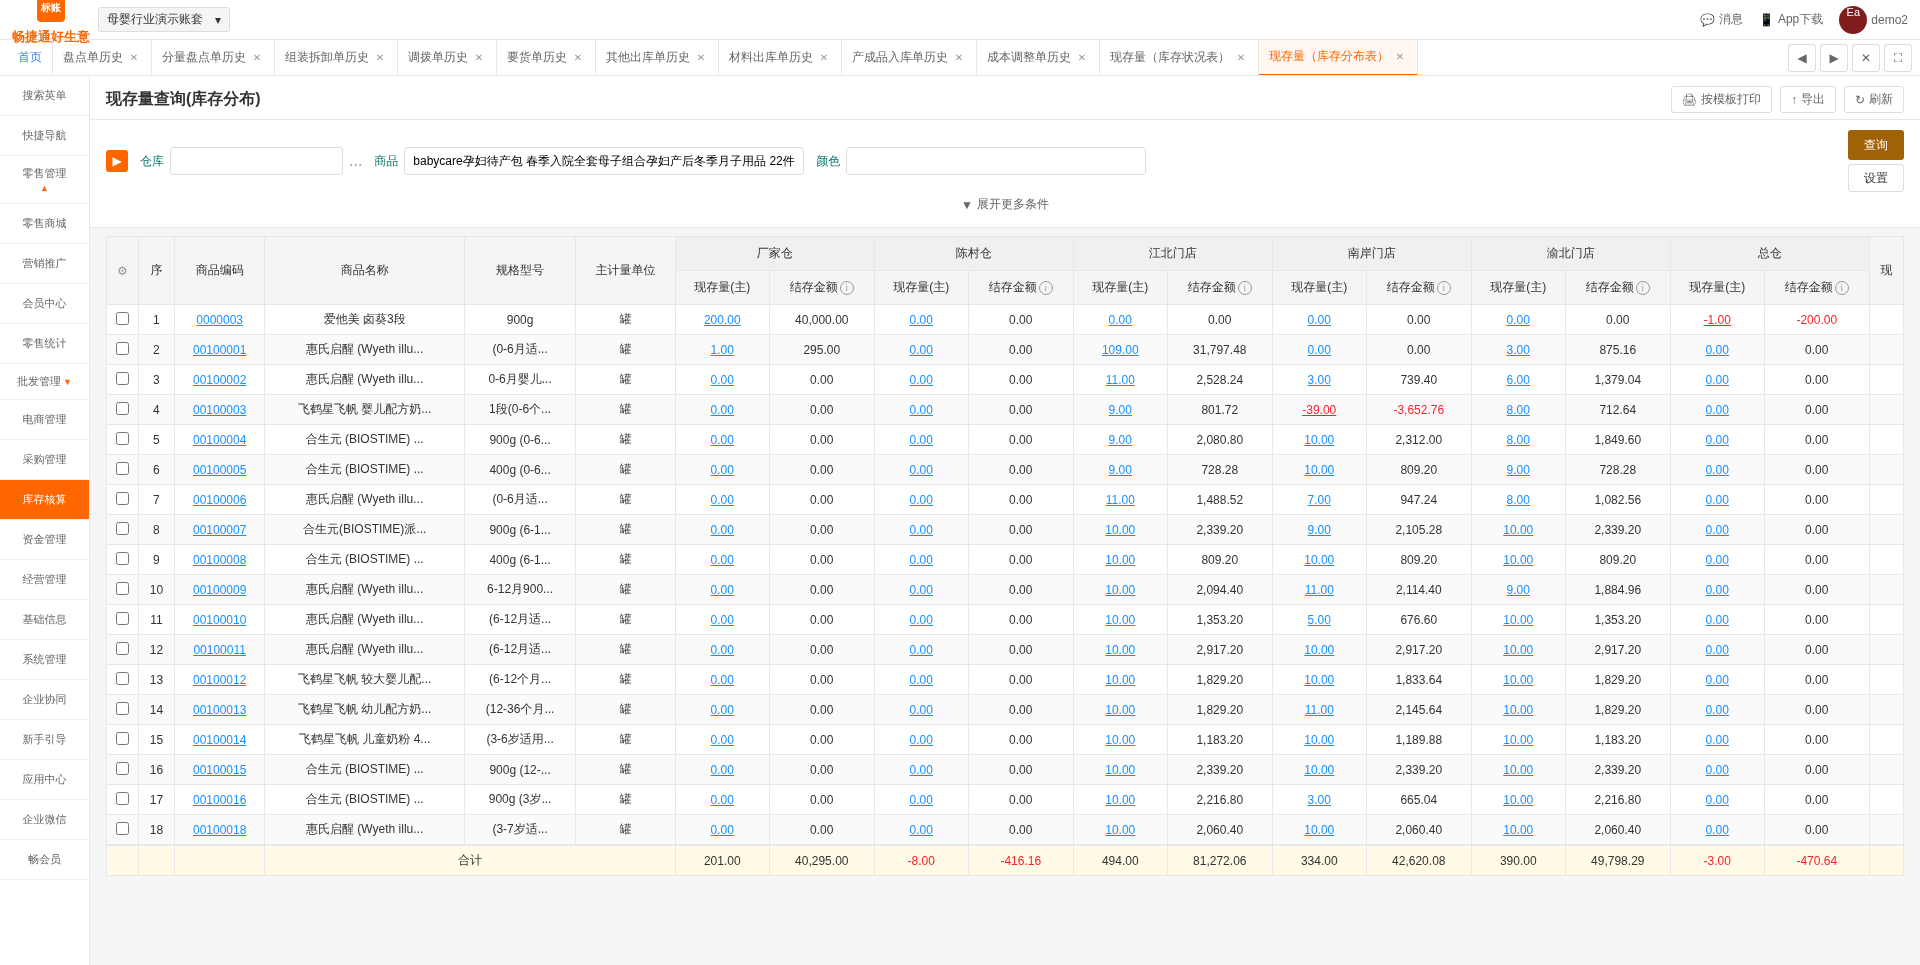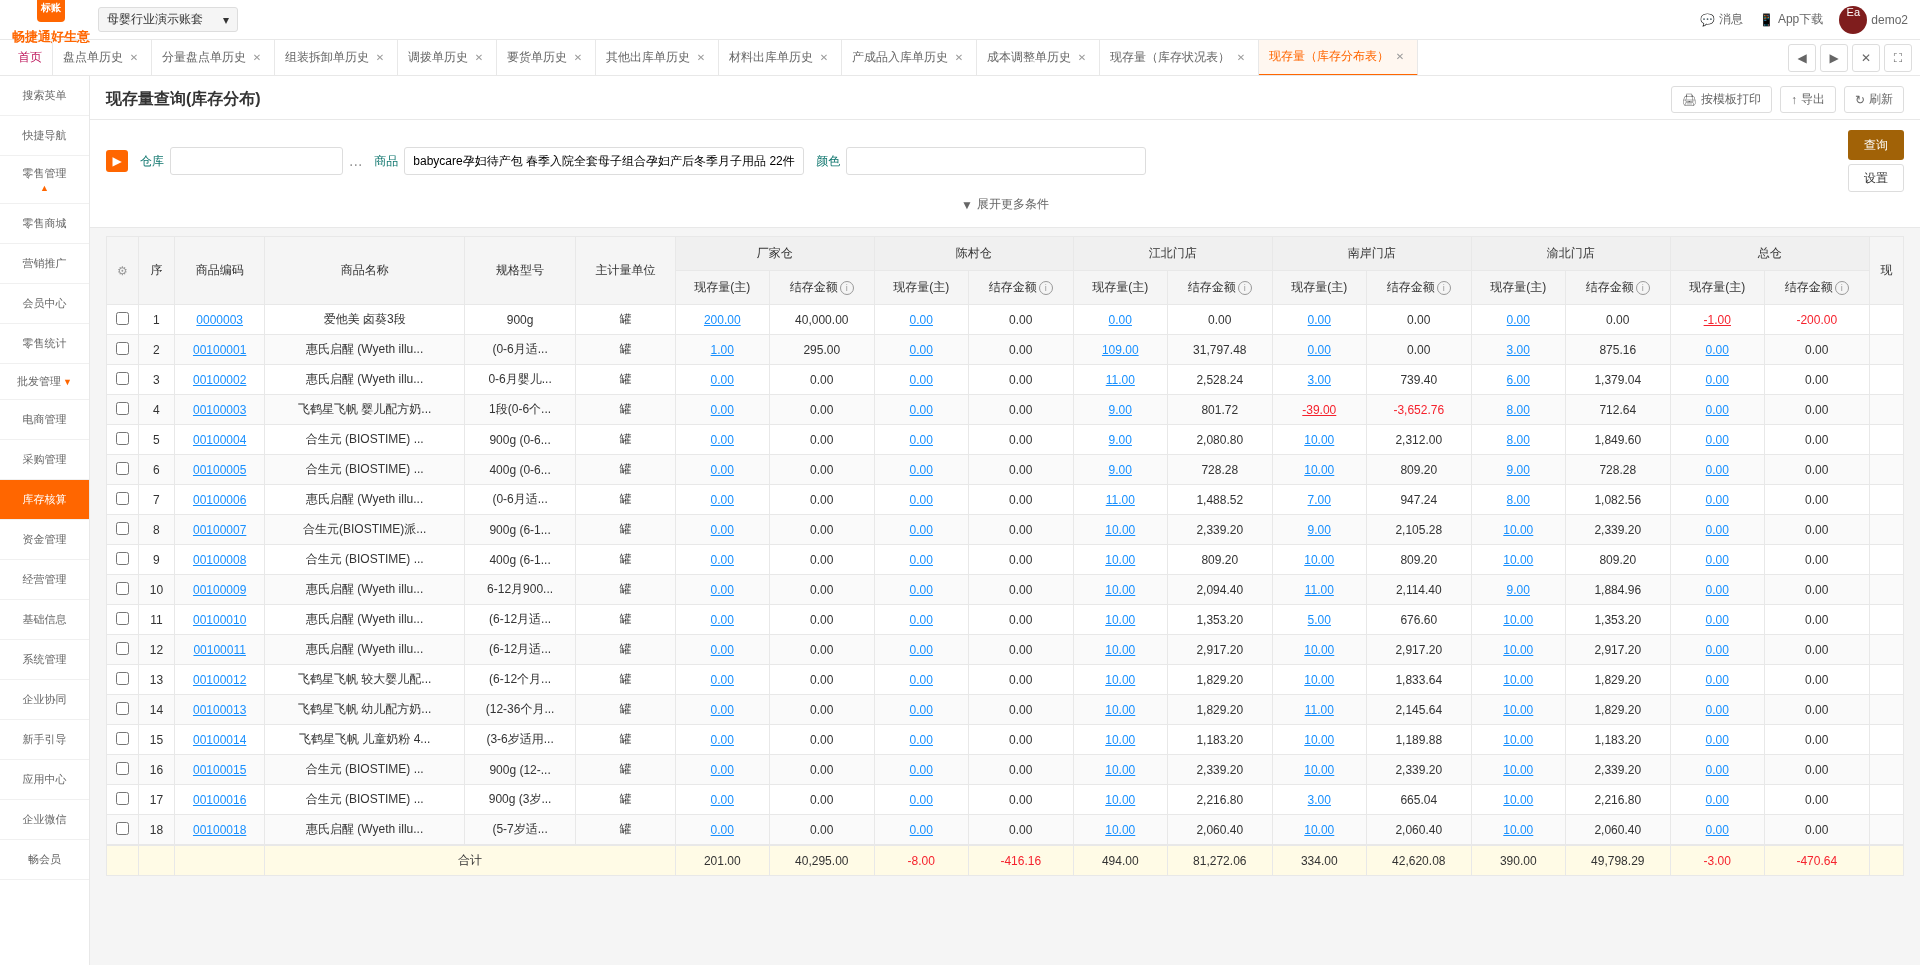--- a/index.html
+++ b/index.html
@@ -3,29 +3,29 @@
   <meta charset="utf-8">
   <style>
     * { box-sizing: border-box; margin: 0; padding: 0; }
     body { font-family: "Microsoft YaHei", Arial, sans-serif; font-size: 12px; background: #f5f5f5; color: #333; overflow: hidden; }
     
     
     .top-bar { height: 40px; background: #fff; border-bottom: 1px solid #e8e8e8; display: flex; align-items: center; justify-content: space-between; padding: 0 12px; }
     .top-bar-left { display: flex; align-items: center; gap: 8px; }
     .logo-area { display: flex; align-items: center; gap: 6px; color: #ff6600; font-weight: bold; font-size: 13px; flex-direction: column; }
     .logo-icon { width: 28px; height: 28px; background: #ff6600; border-radius: 4px; display: flex; align-items: center; justify-content: center; color: white; font-size: 10px; }
-    .store-select { display: flex; align-items: center; gap: 20px; background: #f5f5f5; border: 1px solid #ddd; padding: 3px 8px; border-radius: 3px; cursor: pointer; font-size: 12px; }
+    .store-select { display: flex; align-items: center; gap: 12px; background: #f5f5f5; border: 1px solid #ddd; padding: 3px 8px; border-radius: 3px; cursor: pointer; font-size: 12px; }
     .top-bar-right { display: flex; align-items: center; gap: 16px; font-size: 12px; color: #666; }
     .top-right-item { display: flex; align-items: center; gap: 4px; cursor: pointer; }
     .avatar { width: 28px; height: 28px; background: #7f1d1d; border-radius: 50%; display: flex; align-items: flex-start; justify-content: center; color: white; font-size: 11px; }
 
     
     .nav-tabs { height: 36px; background: #fff; border-bottom: 1px solid #e8e8e8; display: flex; align-items: center; padding: 0 8px; overflow: hidden; }
     .nav-tab { padding: 0 10px; height: 36px; display: flex; align-items: center; gap: 4px; font-size: 12px; cursor: pointer; white-space: nowrap; color: #666; border-right: 1px solid #e8e8e8; }
-    .nav-tab.home { color: #be185d; font-weight: 500; }
+    .nav-tab.home { color: #3b82f6; font-weight: 500; }
     .nav-tab.active { color: #ff6600; background: #fff7f0; border-bottom: 2px solid #ff6600; }
     .nav-tab .close-btn { width: 14px; height: 14px; border-radius: 50%; display: flex; align-items: center; justify-content: center; font-size: 10px; color: #999; }
     .nav-tab-controls { display: flex; align-items: center; gap: 4px; margin-left: auto; flex-shrink: 0; }
     .nav-ctrl-btn { width: 28px; height: 28px; border: 1px solid #ddd; border-radius: 3px; display: flex; align-items: center; justify-content: center; cursor: pointer; color: #666; font-size: 12px; }
 
     
     .main-layout { display: flex; height: calc(965px - 40px - 36px); }
     
     
     .sidebar { width: 90px; background: #fff; border-right: 1px solid #e8e8e8; display: flex; flex-direction: column; overflow-y: auto; flex-shrink: 0; }
@@ -666,21 +666,21 @@
     <td>2,216.80</td>
     <td class="num-link ">0.00</td>
     <td class="">0.00</td>
     <td></td>
   </tr>
             <tr>
     <td><input type="checkbox" style=""></td>
     <td>18</td>
     <td class="num-link">00100018</td>
     <td>惠氏启醒 (Wyeth illu...</td>
-    <td>(5-7岁适...</td>
+    <td>(3-7岁适...</td>
     <td>罐</td>
     <td class="num-link">0.00</td>
     <td>0.00</td>
     <td class="num-link">0.00</td>
     <td>0.00</td>
     <td class="num-link">10.00</td>
     <td>2,060.40</td>
     <td class="num-link ">10.00</td>
     <td class="">2,060.40</td>
     <td class="num-link">10.00</td>

